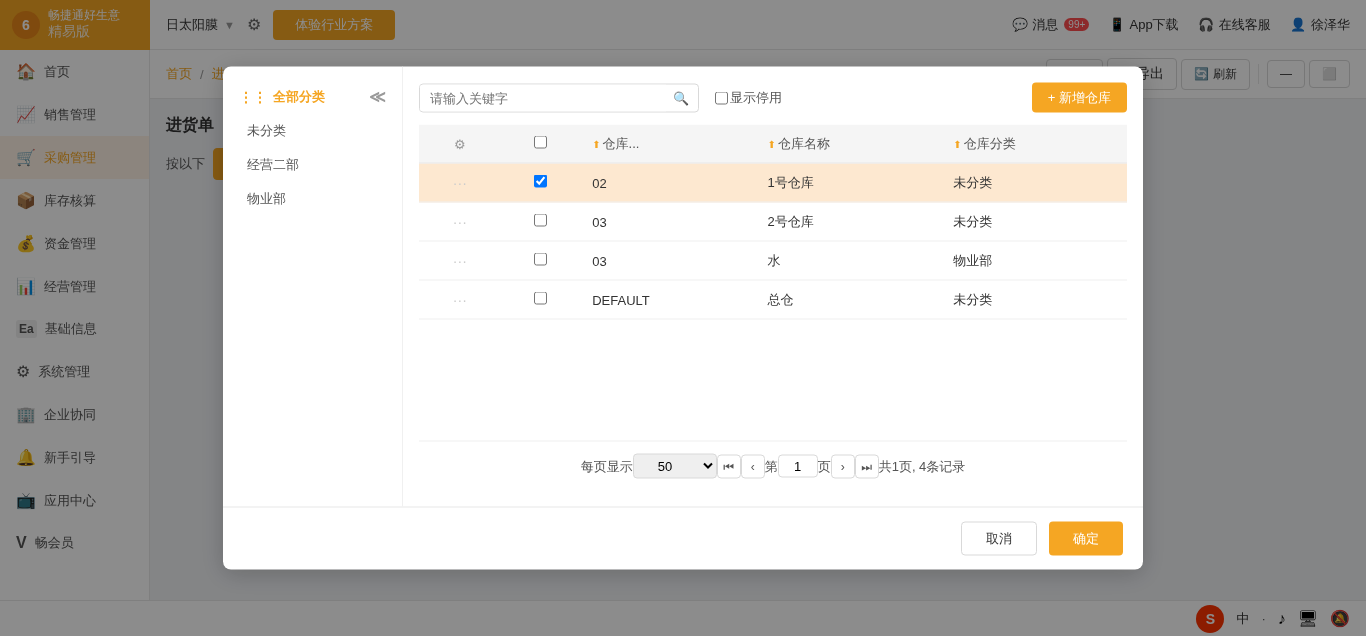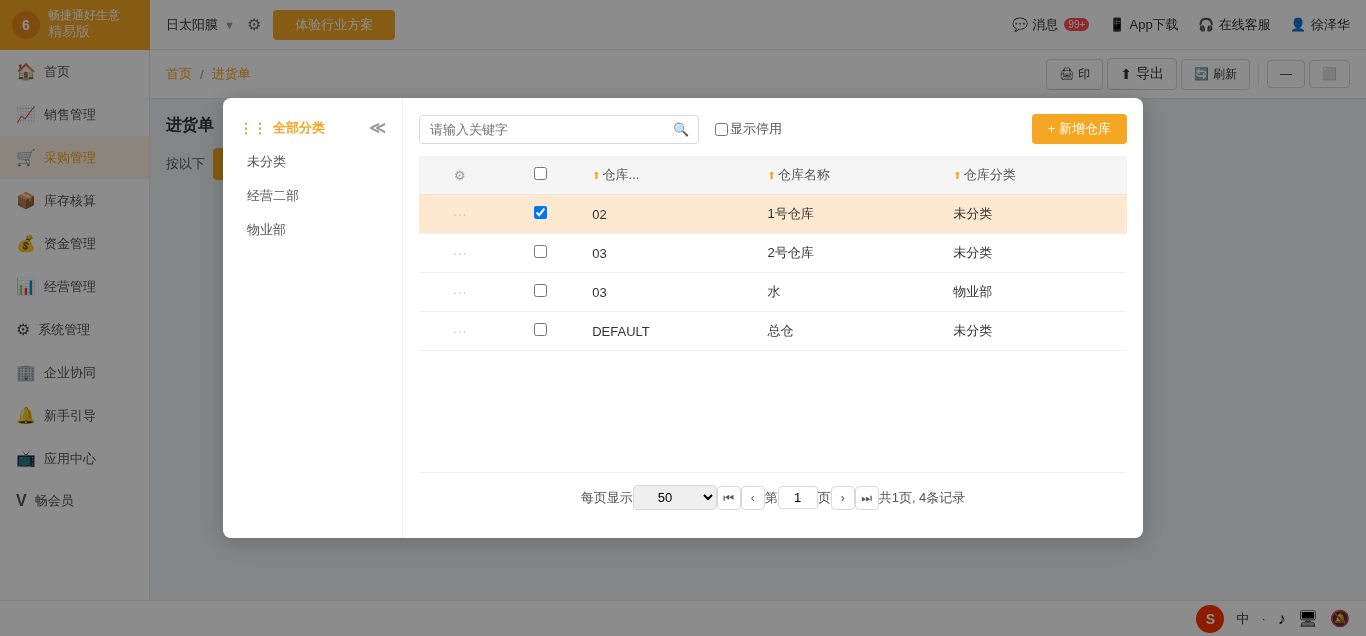--- a/index.html
+++ b/index.html
@@ -282,20 +282,24 @@
       <span class="sidebar-icon">📦</span>
       <span>库存核算</span>
     </div>
     <div class="sidebar-item">
       <span class="sidebar-icon">💰</span>
       <span>资金管理</span>
     </div>
     <div class="sidebar-item">
       <span class="sidebar-icon">📊</span>
       <span>经营管理</span>
+    </div>
+    <div class="sidebar-item">
+      <span class="sidebar-icon" style="font-size:12px;font-weight:bold;background:#eee;border-radius:3px;padding:2px 3px;">Ea</span>
+      <span>基础信息</span>
     </div>
     <div class="sidebar-item">
       <span class="sidebar-icon">⚙</span>
       <span>系统管理</span>
     </div>
     <div class="sidebar-item">
       <span class="sidebar-icon">🏢</span>
       <span>企业协同</span>
     </div>
     <div class="sidebar-item">
@@ -425,20 +429,24 @@
         <span>第</span>
         <input type="text" class="page-input" value="1" style="">
         <span>页</span>
         <button class="page-btn">›</button>
         <button class="page-btn">⏭</button>
         <span>共1页, 4条记录</span>
       </div>
     </div>
   </div>
 
+  <div class="dialog-footer">
+    <button class="btn-cancel">取消</button>
+    <button class="btn-confirm">确定</button>
+  </div>
 </div>
 
 <div class="bottom-bar">
   <div class="s-logo">S</div>
   <span style="font-size:13px;color:#333;">中</span>
   <span style="color:#555;">·</span>
   <span style="font-size:16px;">♪</span>
   <span style="font-size:16px;">🖥</span>
   <span style="font-size:16px;">🔕</span>
 </div>

